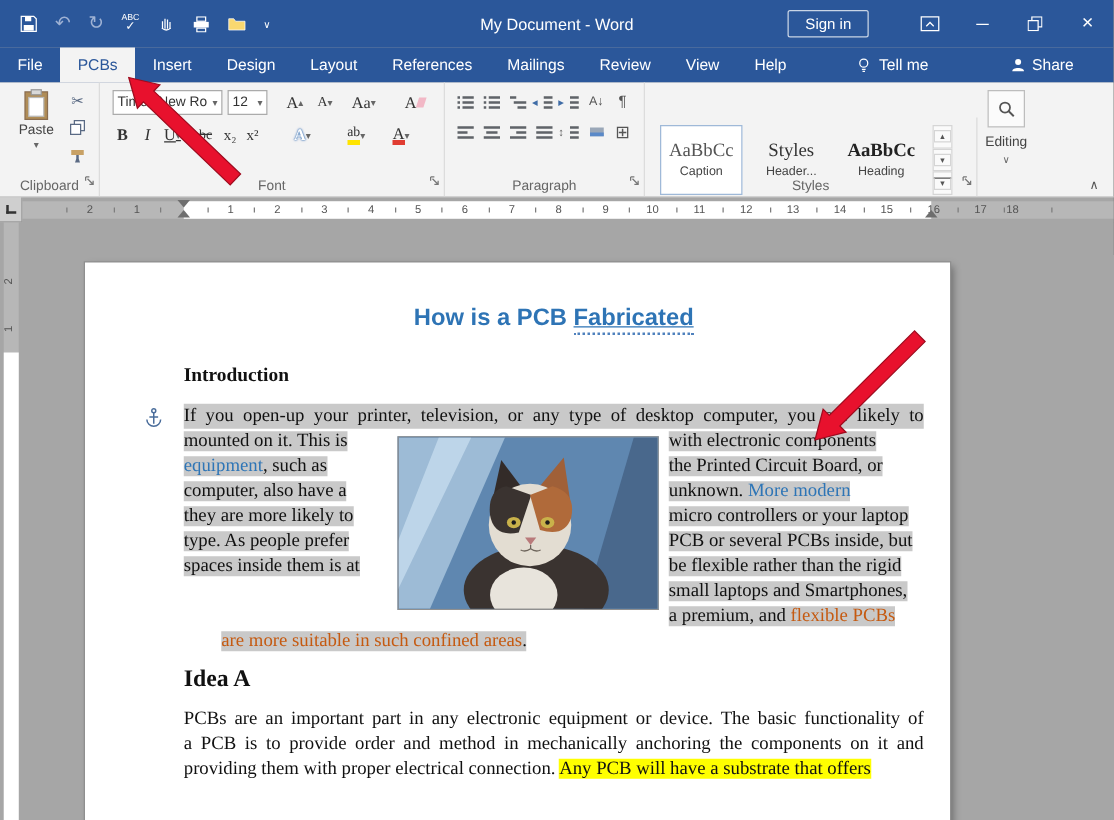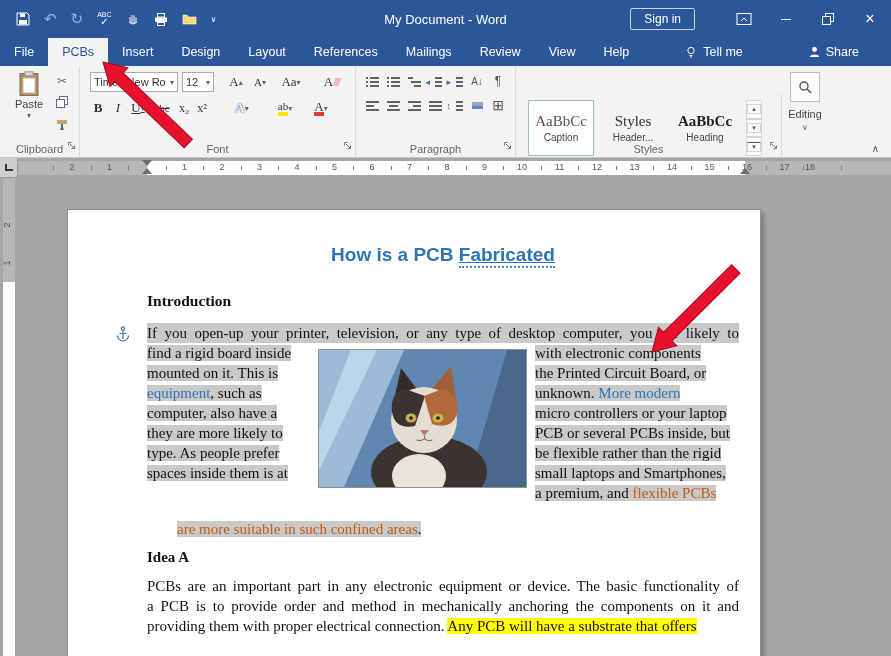--- a/index.html
+++ b/index.html
@@ -96,22 +96,22 @@
   .dochead { margin-top:26px; font-weight:bold; font-size:15.5px; }
   .jline { margin-top:13px; line-height:20px; text-align:justify; text-align-last:justify; background:#c9c9c9; }
   .wrap { display:flex; height:160px; }
   .wl { width:163px; }
   .wr { flex:1; }
   .ln { height:20px; line-height:20px; white-space:nowrap; }
   .sel { background:#c9c9c9; }
   .lnk { color:#2e75b6; }
   .org { color:#c55a11; }
   .wimg { width:209px; height:139px; margin:6px 8px 0 8px; border:1px solid #8f8f8f; background:#5f87b0; }
-  .tail { margin-top:16px;padding-left:30px; }
-  .ideahead { margin-top:10px; font-weight:bold; font-size:15px; }
+  .tail { margin-top:0;padding-left:30px; }
+  .ideahead { margin-top:10px; font-weight:bold; font-size:19px; }
   .p2 { margin-top:10px; line-height:20px; }
   .p2 .j { text-align:justify; text-align-last:justify; }
   .hl { background:#ffff00; }
   .anchor { position:absolute; left:48px; top:116px; }
 
   .arrows { position:absolute; left:0; top:0; z-index:60; pointer-events:none; }
 </style>
 </head>
 <body>
 
@@ -525,21 +525,20 @@
       </span>
       <div class="page-inner">
         <div class="doc-title"><span>How is a PCB </span><span class="squiggle">Fabricated</span></div>
 
         <div class="dochead">Introduction</div>
 
         <div class="jline">If you open-up your printer, television, or any type of desktop computer, you are likely to</div>
 
         <div class="wrap">
           <div class="wl">
-            <div class="ln"><span class="sel">find a rigid board inside</span></div>
             <div class="ln"><span class="sel">mounted on it. This is</span></div>
             <div class="ln"><span class="sel"><span class="lnk">equipment</span><span>, such as</span></span></div>
             <div class="ln"><span class="sel">computer, also have a</span></div>
             <div class="ln"><span class="sel">they are more likely to</span></div>
             <div class="ln"><span class="sel">type. As people prefer</span></div>
             <div class="ln"><span class="sel">spaces inside them is at</span></div>
           </div>
 
           <div class="wimg">
             <svg width="207" height="137" viewBox="0 0 207 137">

